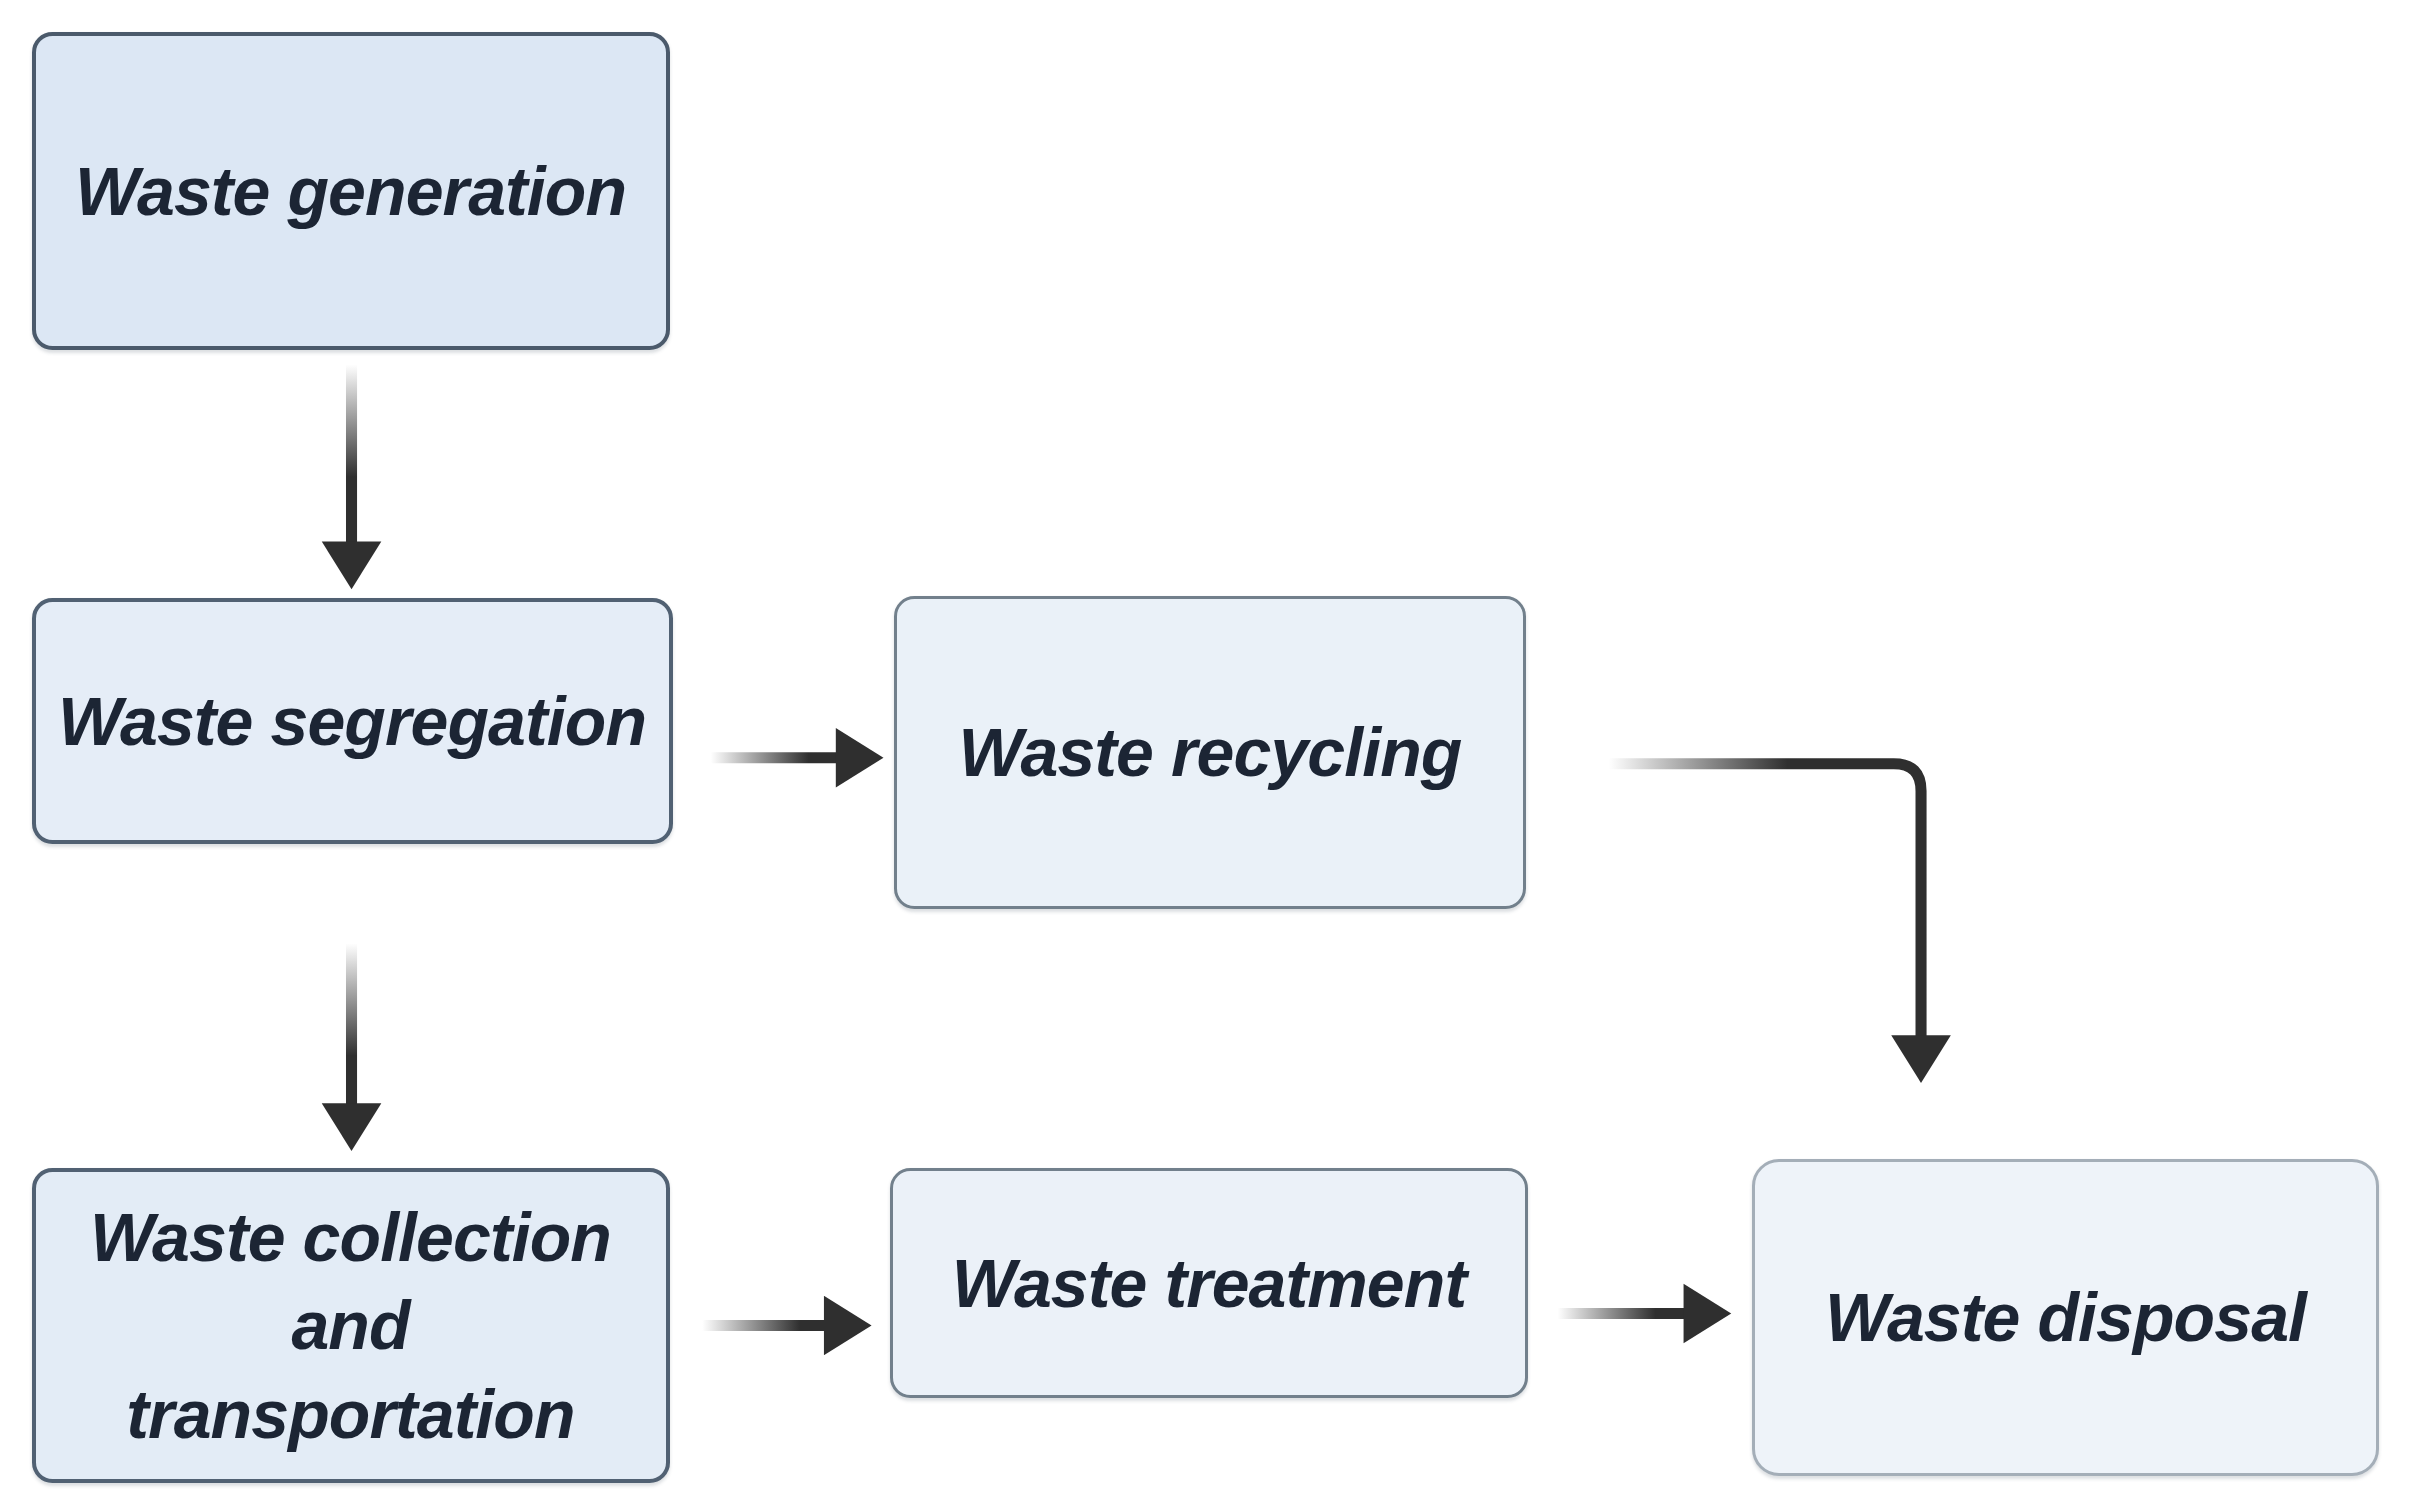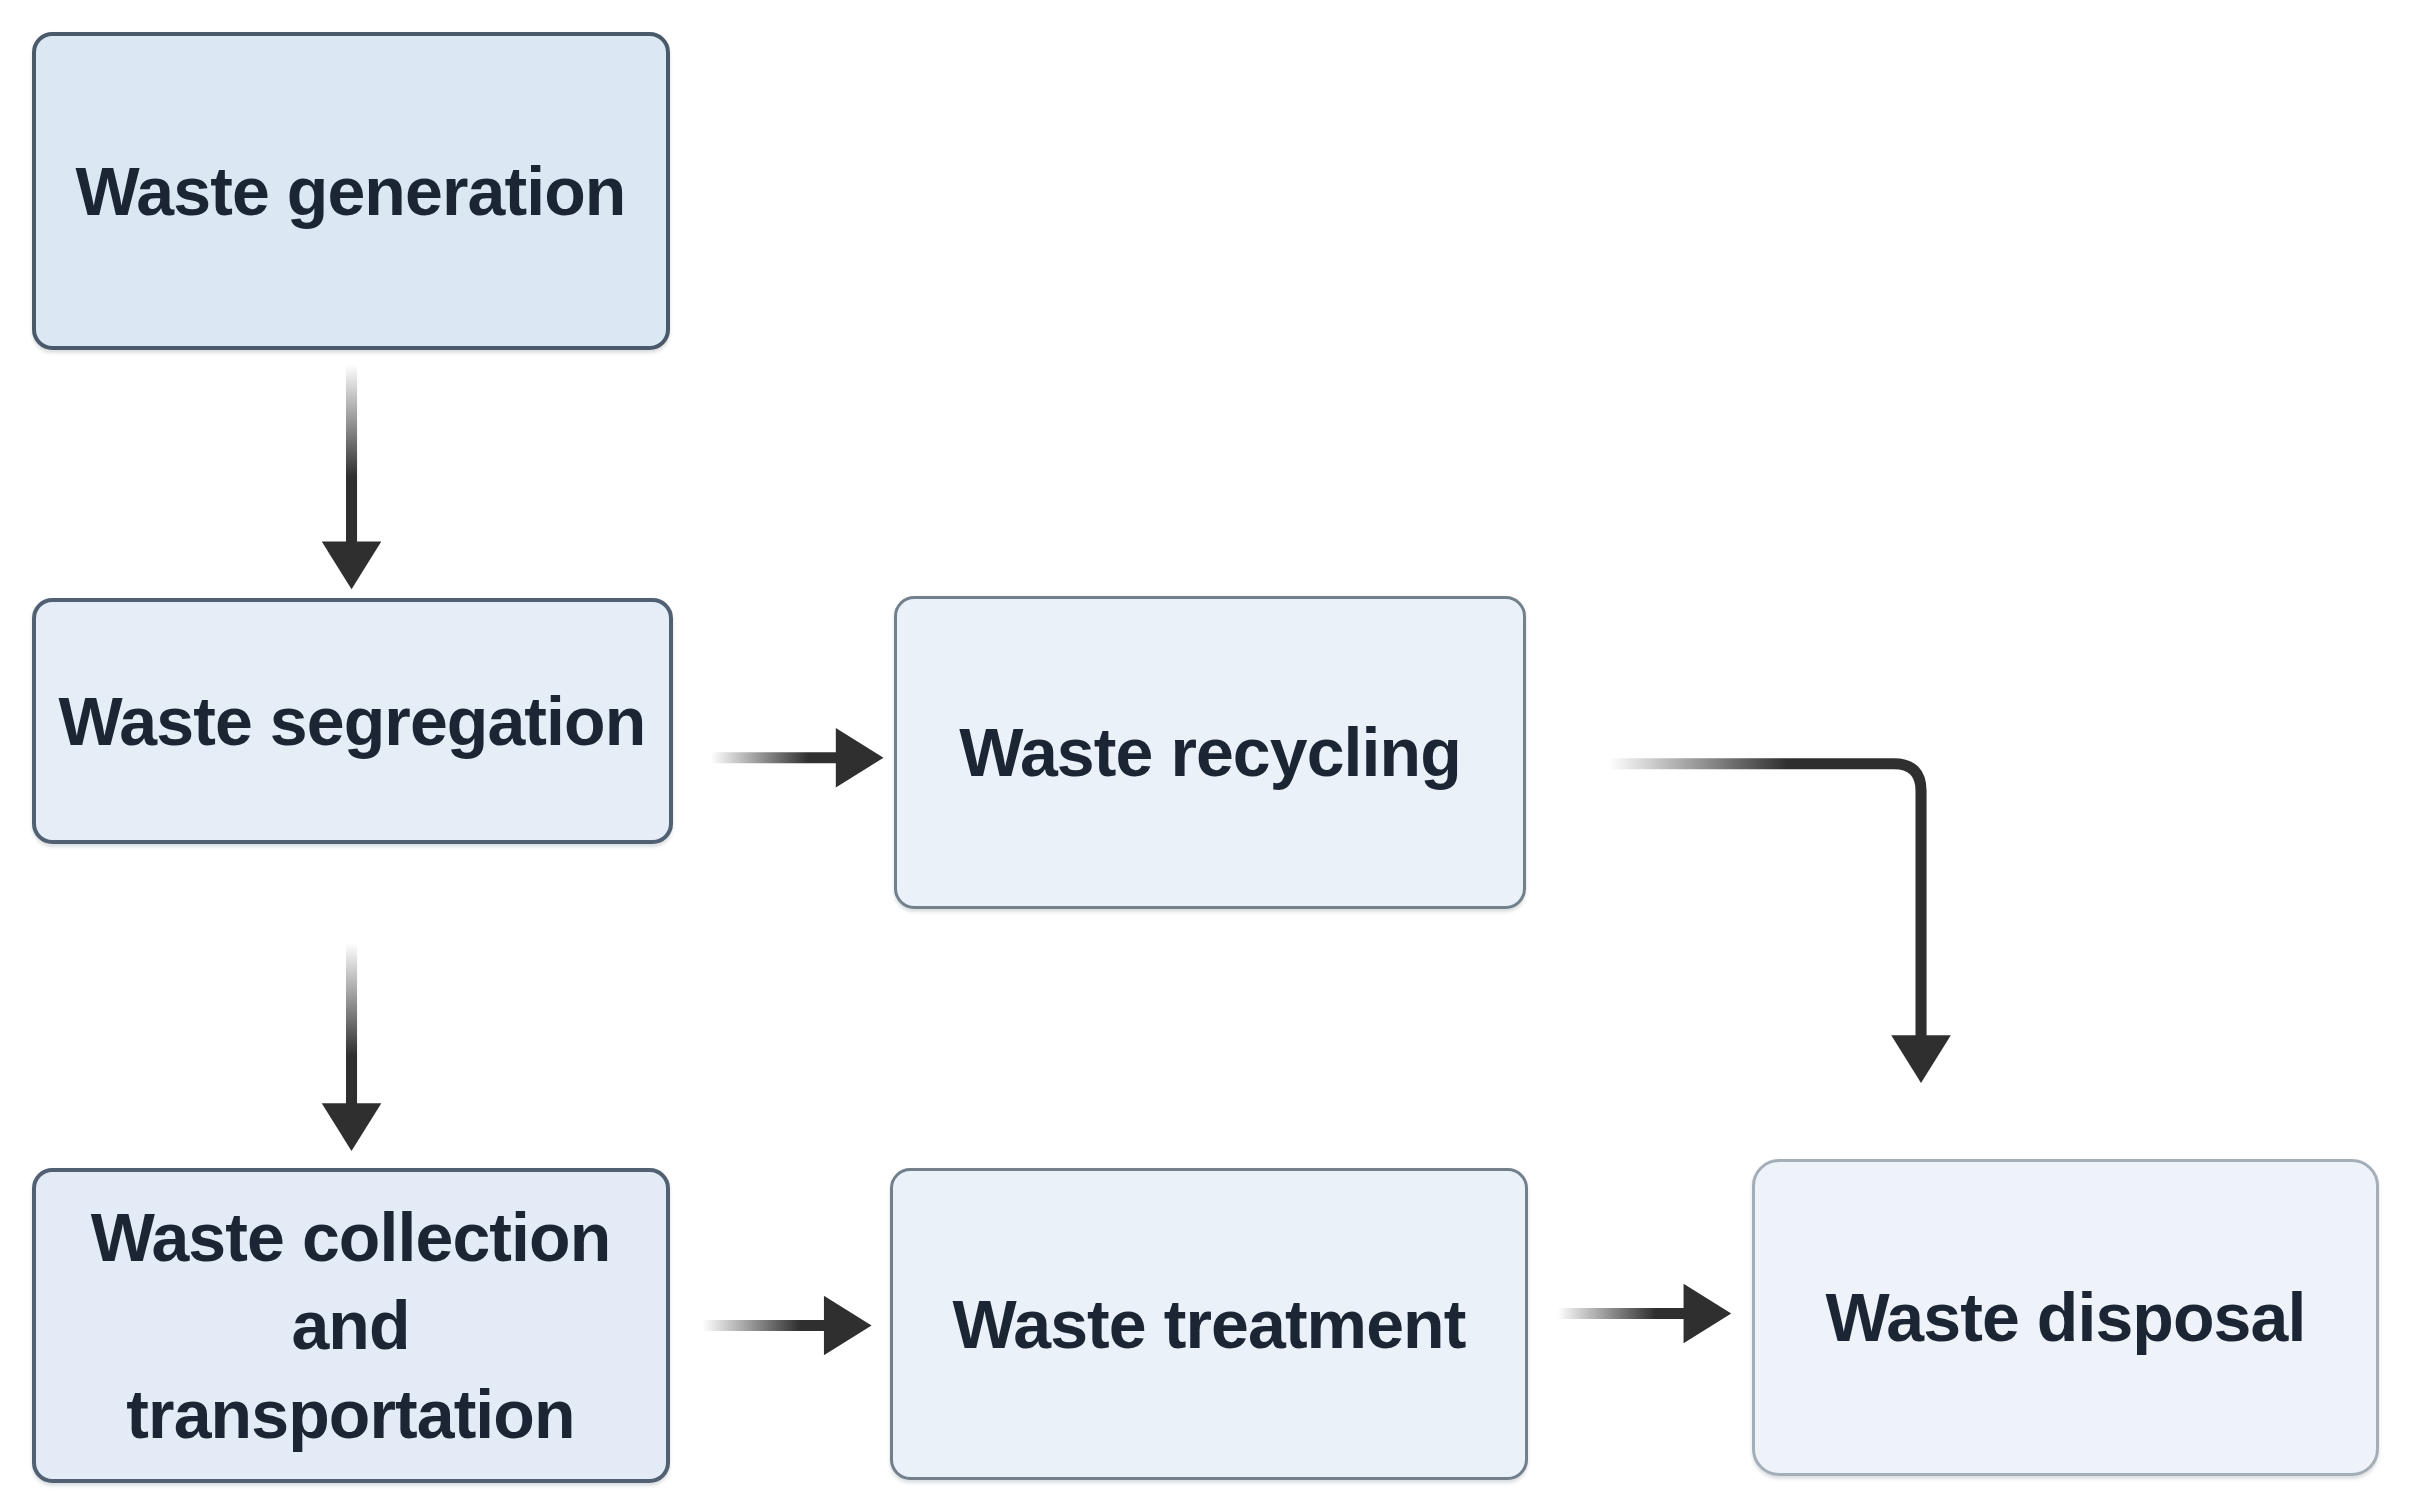--- a/index.html
+++ b/index.html
@@ -7,20 +7,21 @@
     padding: 0;
     background: #ffffff;
   }
   .canvas {
     position: relative;
     width: 2413px;
     height: 1507px;
     background: #ffffff;
     overflow: hidden;
     font-family: "Liberation Sans", "DejaVu Sans", sans-serif;
+    font-style: italic;
   }
   .edges-layer {
     position: absolute;
     left: 0;
     top: 0;
     width: 2413px;
     height: 1507px;
     pointer-events: none;
   }
   .node {
@@ -122,21 +123,21 @@
   <div class="node col-mid" style="left: 894px; top: 596px; width: 632px; height: 313px; background: rgb(234, 241, 248); border-color: rgb(114, 128, 140);">
     <span class="node-label" style="color: rgb(28, 37, 52);">Waste recycling</span>
   </div>
 
   <div class="node col-left" style="left: 31.5px; top: 1168px; width: 638px; height: 315px; background: rgb(227, 236, 246); border-color: rgb(81, 97, 115);">
     <span class="node-label" style="color: rgb(28, 37, 52);">Waste collection
 and
 transportation</span>
   </div>
 
-  <div class="node col-mid" style="left: 890px; top: 1168px; width: 638px; height: 312px; background: rgb(235, 241, 248); border-color: rgb(114, 128, 140);">
+  <div class="node col-mid" style="left: 890px; top: 1168px; width: 638px; height: 230px; background: rgb(235, 241, 248); border-color: rgb(114, 128, 140);">
     <span class="node-label" style="color: rgb(28, 37, 52);">Waste treatment</span>
   </div>
 
   <div class="node col-right" style="left: 1752px; top: 1159px; width: 627px; height: 317px; background: rgb(238, 243, 249); border-color: rgb(164, 174, 184);">
     <span class="node-label" style="color: rgb(28, 37, 52);">Waste disposal</span>
   </div>
 
 </div>
 
 

